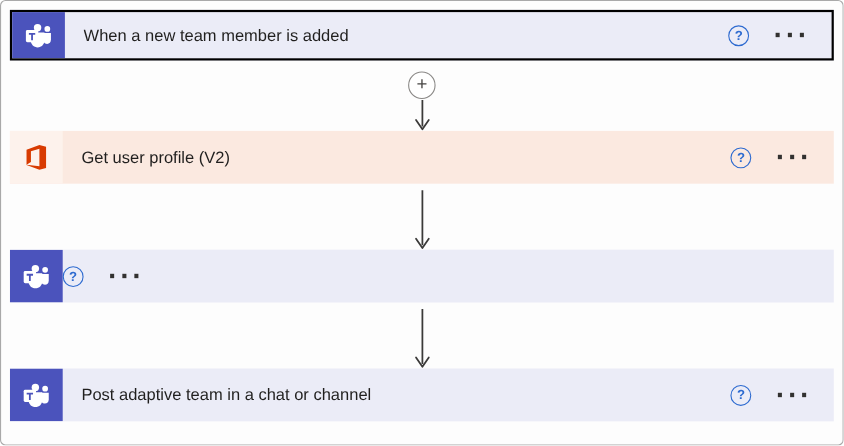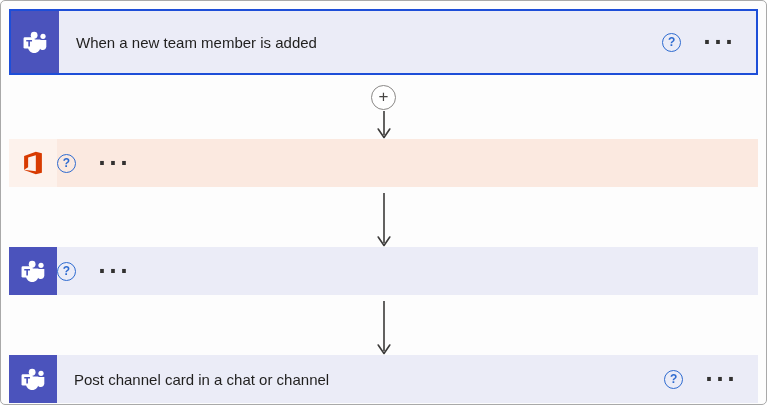--- a/index.html
+++ b/index.html
@@ -22,22 +22,22 @@
     height: 48px;
     display: flex;
     align-items: center;
     flex: 0 0 auto;
     cursor: pointer;
     overflow: hidden;
   }
   .card.teams  { background: #ebecf7; }
   .card.office { background: #fbe9e0; }
   .card.selected {
-    border: 2px solid #1d4ed8;
-    height: 66px;
+    border: 2px solid #000000;
+    height: 46px;
   }
 
   .tile {
     width: 48px;
     height: 100%;
     flex: 0 0 48px;
     display: flex;
     align-items: center;
     justify-content: center;
   }
@@ -144,20 +144,21 @@
     </svg>
   </div>
 
   <div class="card office">
     <div class="tile office-tile">
       <svg width="26" height="26" viewBox="0 0 24 24" aria-hidden="true">
         <path fill-rule="evenodd" fill="#d83b01" d="M14.6 1.6 L20.2 3.1 V20.9 L14.6 22.4 L3.8 18.4 V5.6 Z
              M14.6 4.9 L7.5 6.9 V15.9 L3.8 18.3 L14.6 19.6 Z"></path>
       </svg>
     </div>
+    <div class="title">Get user profile (V2)</div>
     <div class="actions">
       <button class="help-btn">?</button>
       <button class="menu-btn">···</button>
     </div>
   </div>
 
   <div class="connector">
     <svg class="arrow-svg" width="18" height="56" viewBox="0 0 18 56">
       <path d="M9 2 V52" stroke="#3b3a39" stroke-width="1.6" fill="none"></path>
       <path d="M3.2 46 L9 54.5 L14.8 46" stroke="#3b3a39" stroke-width="1.6" fill="none" stroke-linecap="round" stroke-linejoin="round"></path>
@@ -192,20 +193,20 @@
     <div class="tile teams-tile">
       <svg width="27" height="27" viewBox="0 0 28 28" aria-hidden="true">
         <circle cx="21.8" cy="7.6" r="2.7" fill="#fff"></circle>
         <path d="M18 11.4h7.2v6.4c0 2.3-1.5 3.9-3.6 3.9-1.3 0-2.4-.6-3-1.6z" fill="#fff"></path>
         <circle cx="12.6" cy="6.4" r="3.5" fill="#fff"></circle>
         <path d="M6.2 10.9h12.9v7.6c0 3.6-2.9 6.5-6.45 6.5s-6.45-2.9-6.45-6.5z" fill="#fff"></path>
         <rect x="1.6" y="8.6" width="11.6" height="11.6" rx="1.4" fill="#fff"></rect>
         <path d="M4.4 12.2h6M7.4 12.2v6" stroke="#4b53bc" stroke-width="1.7" fill="none"></path>
       </svg>
     </div>
-    <div class="title">Post channel card in a chat or channel</div>
+    <div class="title">Post adaptive team in a chat or channel</div>
     <div class="actions">
       <button class="help-btn">?</button>
       <button class="menu-btn">···</button>
     </div>
   </div>
 
 </div>
 
 </body></html>

